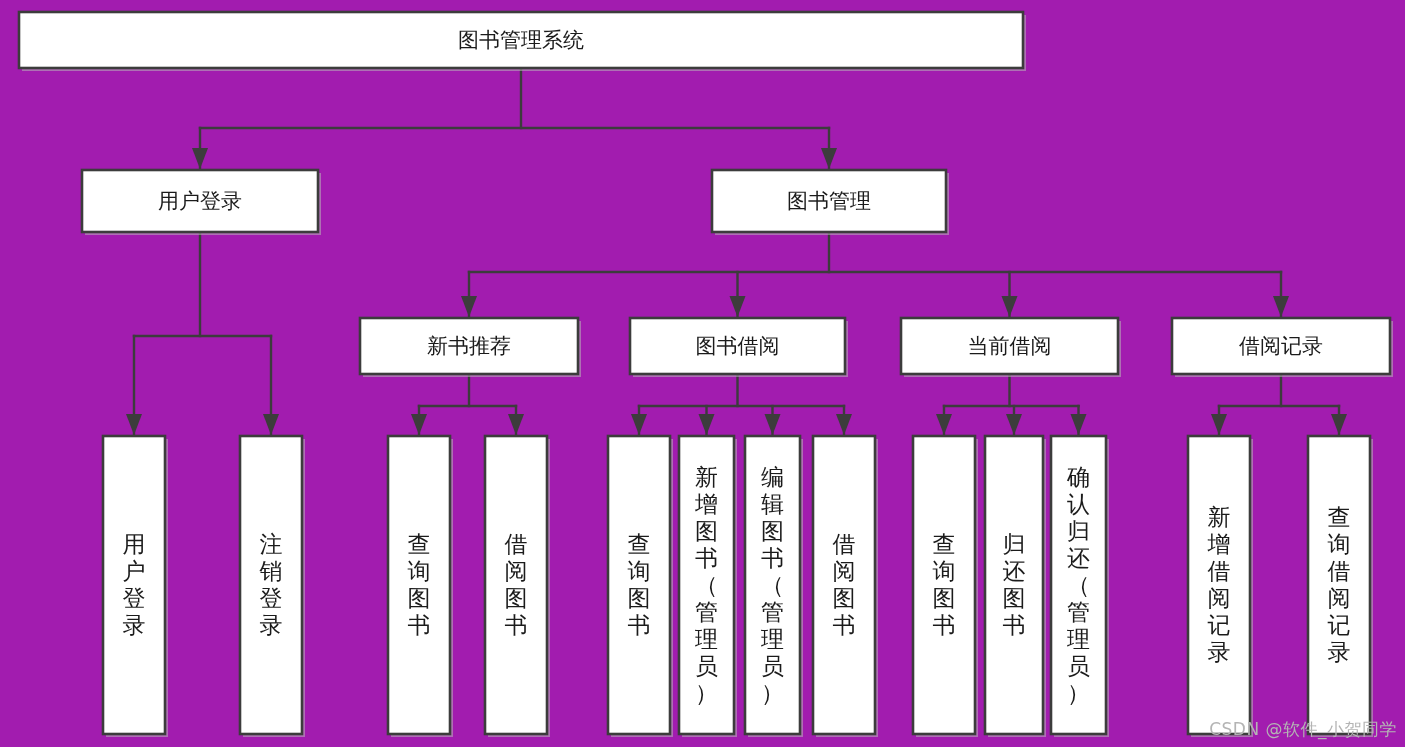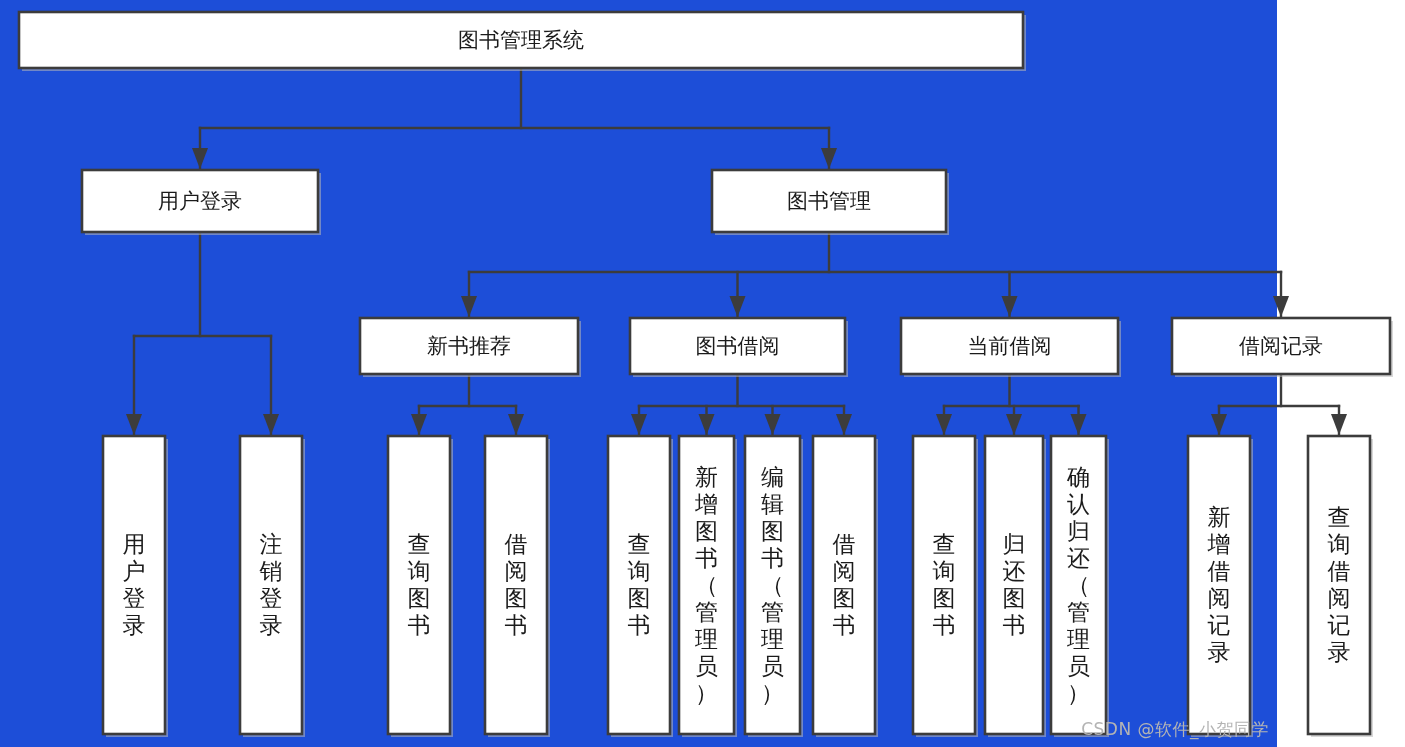--- a/index.html
+++ b/index.html
@@ -9,23 +9,23 @@
   }
   body {
     width: 1405px;
     height: 747px;
     font-family: "DejaVu Sans", "Liberation Sans", sans-serif;
     overflow: hidden;
     position: relative;
   }
   #diagram-root {
     position: relative;
-    width: 1277px;
+    width: 1405px;
     height: 747px;
-    background: #1d4ed8;
+    background: #a21caf;
   }
   svg.diagram-canvas {
     position: absolute;
     left: 0;
     top: 0;
     width: 1405px;
     height: 747px;
   }
   .node-box {
     fill: #ffffff;

